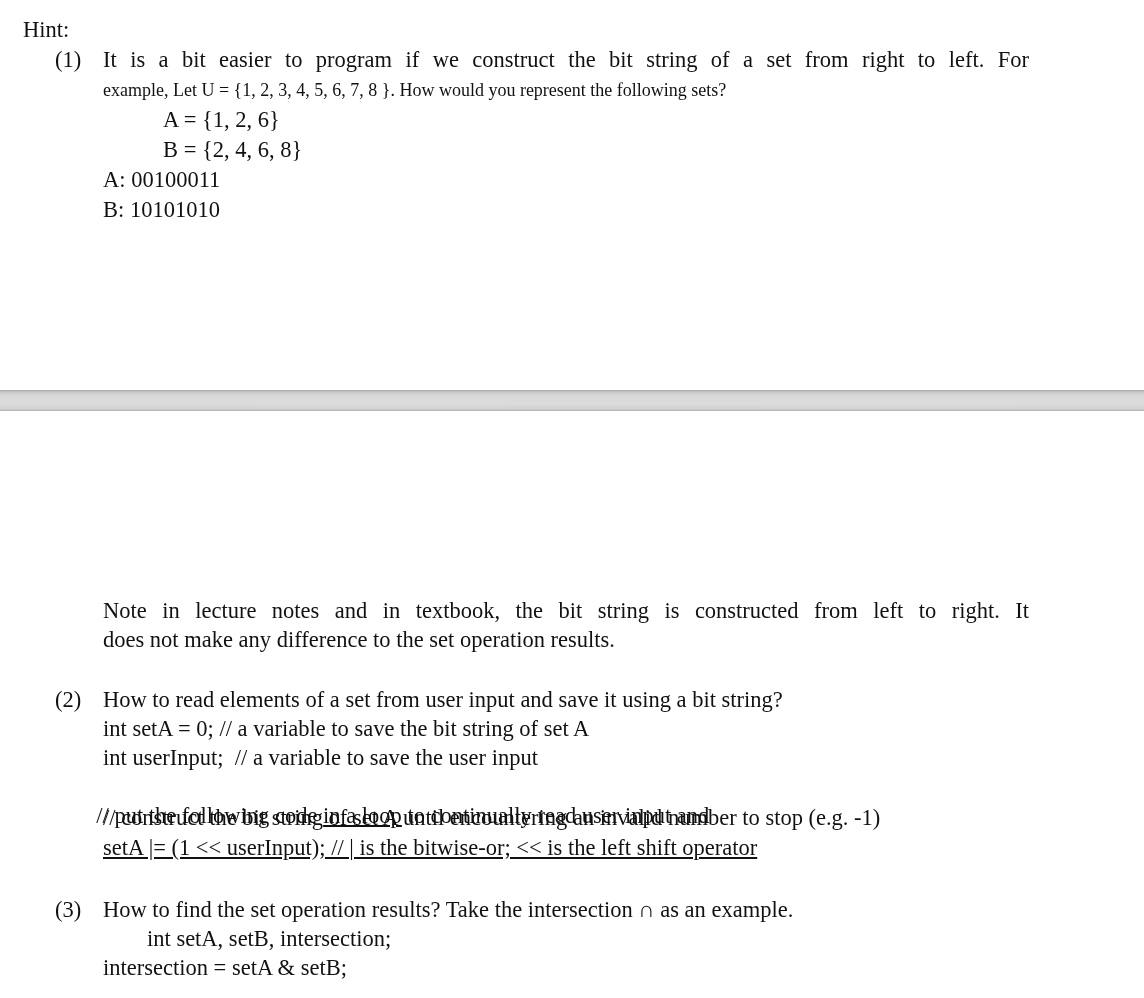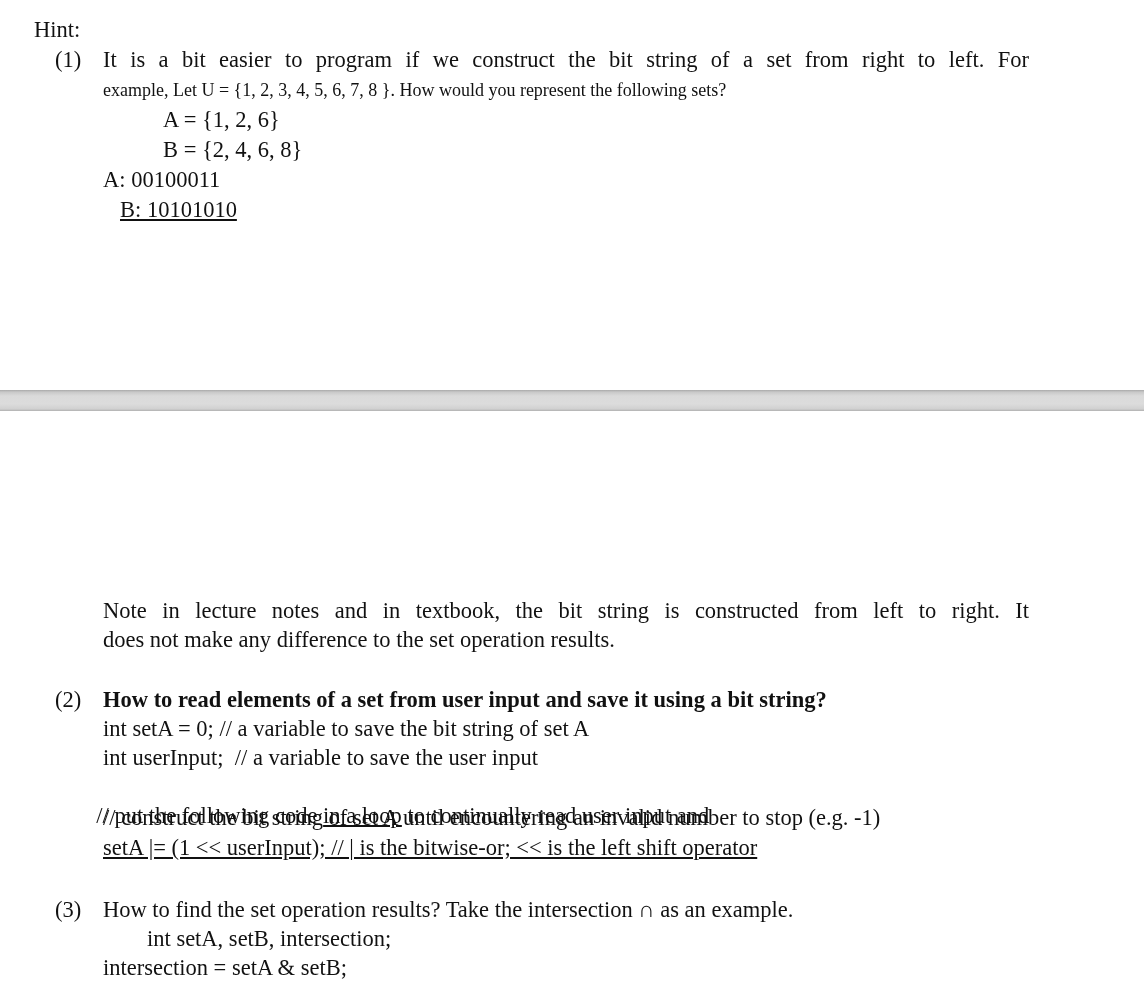--- a/index.html
+++ b/index.html
@@ -34,37 +34,37 @@
       left: 0;
       top: 390px;
       width: 1144px;
       height: 21px;
       background: linear-gradient(to bottom, #a9a9a9 0px, #c8c8c8 2px, #dadada 6px, #dcdcdc 14px, #d0d0d0 19px, #b0b0b0 21px);
     }
   </style>
 </head>
 <body>
 
-<div class="line" style="left:34px; top:16px;">Hint:</div>
+<div class="line" style="left:23px; top:16px;">Hint:</div>
 
 <div class="line" style="left:55px; top:46px;">(1)</div>
 <div class="justify" style="left:103px; top:46px; width:926px;">It is a bit easier to program if we construct the bit string of a set from right to left. For</div>
 <div class="line" style="left:103px; top:76px; font-size:18px;">example, Let U = {1, 2, 3, 4, 5, 6, 7, 8 }. How would you represent the following sets?</div>
 <div class="line" style="left:163px; top:106px;">A = {1, 2, 6}</div>
 <div class="line" style="left:163px; top:136px;">B = {2, 4, 6, 8}</div>
 <div class="line" style="left:103px; top:166px;">A: 00100011</div>
-<div class="line" style="left:120px; top:196px;text-decoration:underline;">B: 10101010</div>
+<div class="line" style="left:103px; top:196px;">B: 10101010</div>
 
 <div class="divider"></div>
 
 <div class="justify" style="left:103px; top:597px; width:926px;">Note in lecture notes and in textbook, the bit string is constructed from left to right. It</div>
 <div class="line" style="left:103px; top:626px;">does not make any difference to the set operation results.</div>
 
 <div class="line" style="left:55px; top:686px;">(2)</div>
-<div class="line" style="left:103px; top:686px;font-weight:bold;">How to read elements of a set from user input and save it using a bit string?</div>
+<div class="line" style="left:103px; top:686px;">How to read elements of a set from user input and save it using a bit string?</div>
 <div class="line" style="left:103px; top:715px;">int setA = 0; // a variable to save the bit string of set A</div>
 <div class="line" style="left:103px; top:744px; white-space:pre;">int userInput;  // a variable to save the user input</div>
 <div class="line" style="left:85px; top:774px; white-space:pre;">
   <span>// put the following code </span><span class="underline">in a loop</span><span> to continually read user input and</span>
 </div>
 <div class="line" style="left:103px; top:804px;">// construct the bit string of set A until encountering an invalid number to stop (e.g. -1)</div>
 <div class="line" style="left:103px; top:834px;text-decoration:underline;">setA |= (1 &lt;&lt; userInput); // | is the bitwise-or; &lt;&lt; is the left shift operator</div>
 
 <div class="line" style="left:55px; top:896px;">(3)</div>
 <div class="line" style="left:103px; top:896px;">How to find the set operation results? Take the intersection ∩ as an example.</div>

